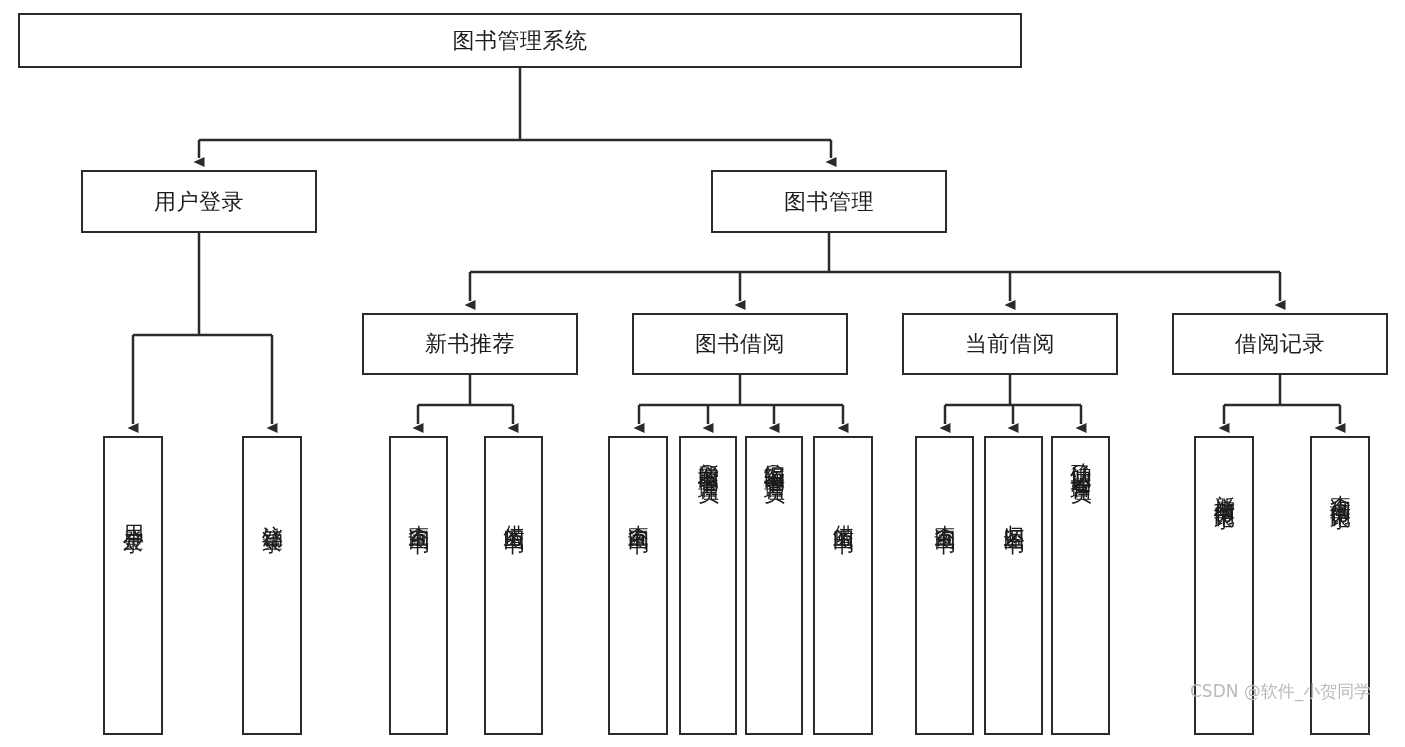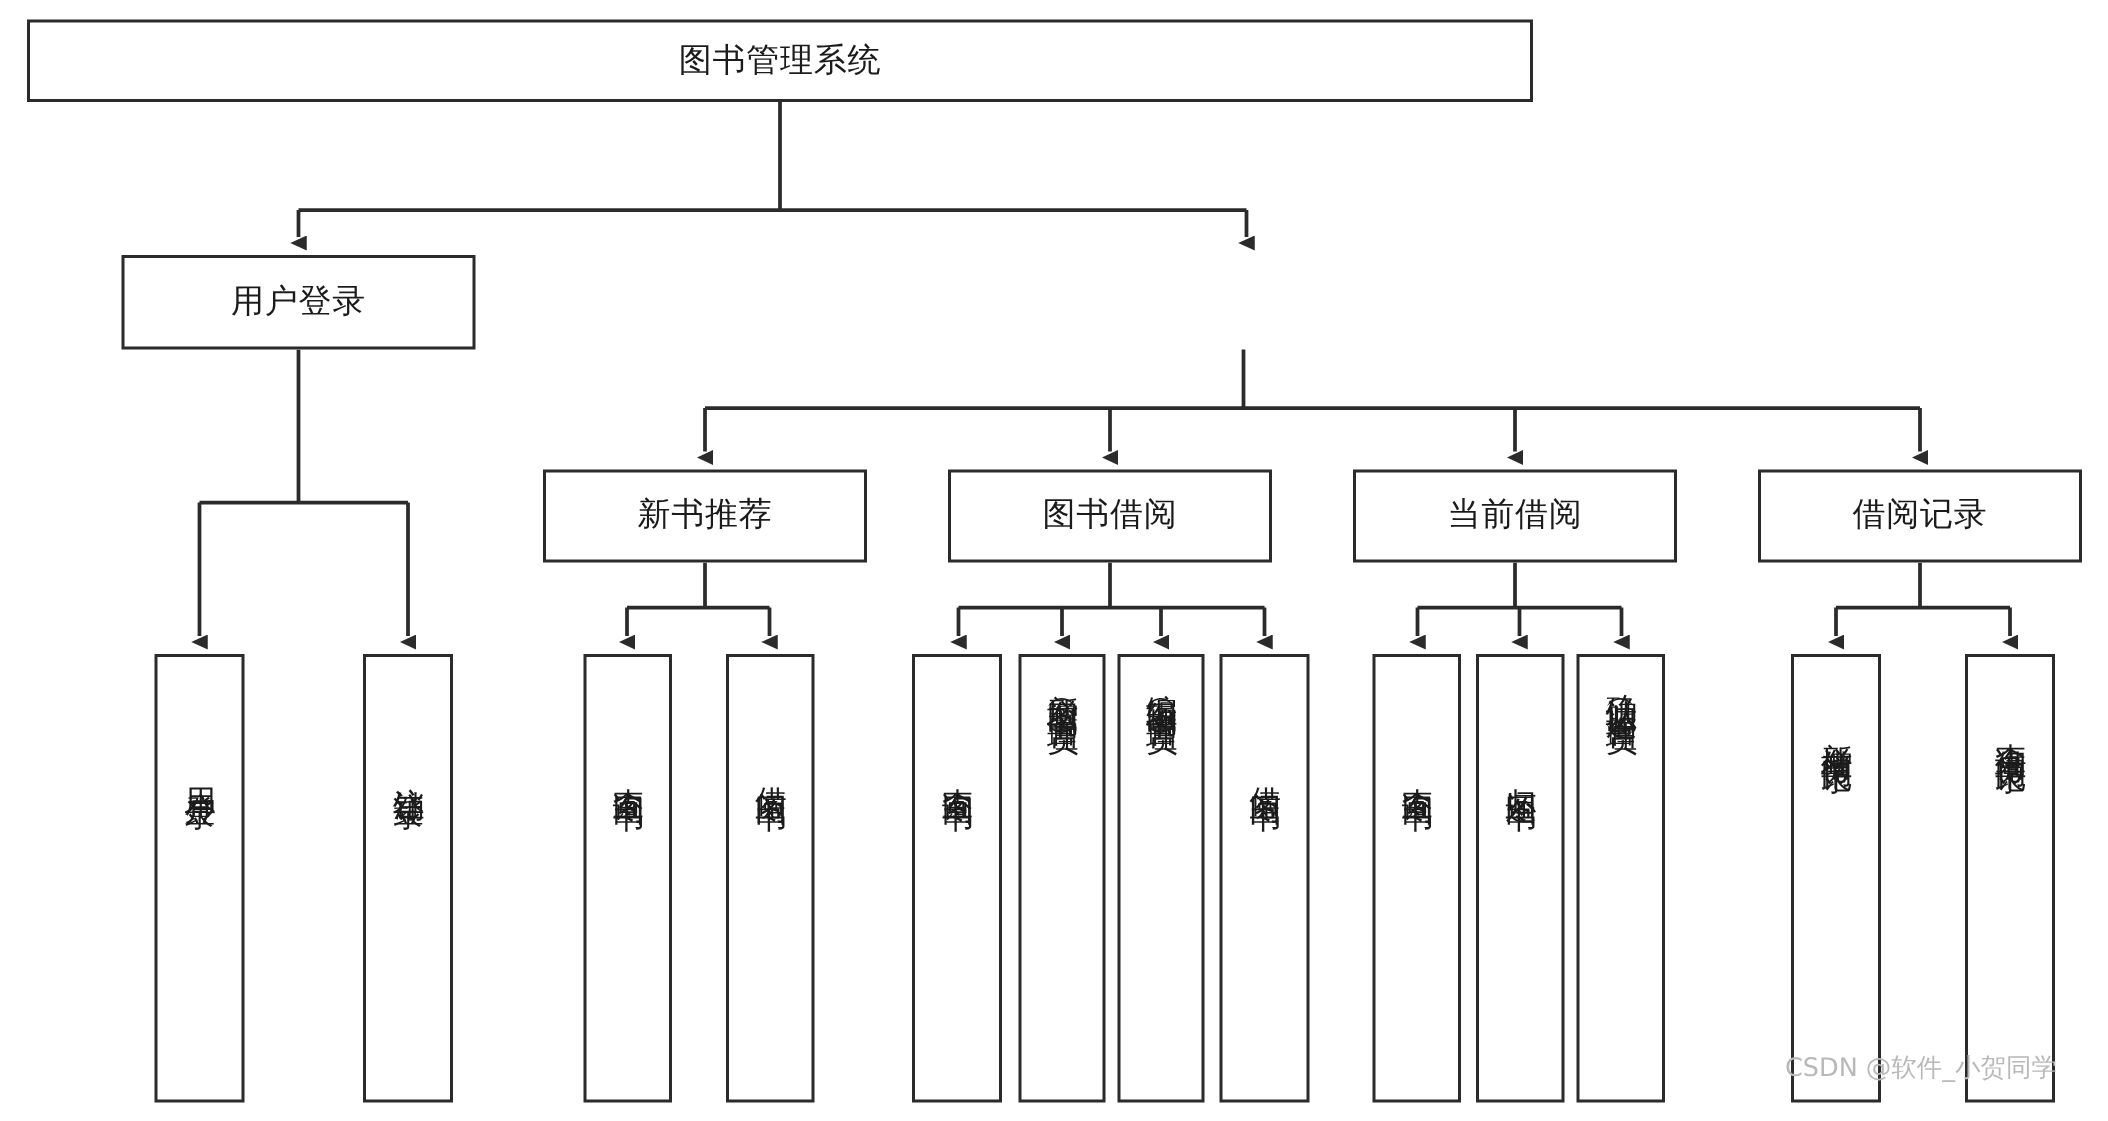--- a/index.html
+++ b/index.html
@@ -118,20 +118,23 @@
     </g>
   </svg>
 
   <div class="node" style="left:18px; top:13px; width:1004px; height:55px;">
     <span class="node-label">图书管理系统</span>
   </div>
 
   <div class="node" style="left:81px; top:170px; width:236px; height:63px;">
     <span class="node-label">用户登录</span>
   </div>
+  <div class="node" style="left:711px; top:170px; width:236px; height:63px;">
+    <span class="node-label">图书管理</span>
+  </div>
 
   <div class="node" style="left:362px; top:313px; width:216px; height:62px;">
     <span class="node-label">新书推荐</span>
   </div>
   <div class="node" style="left:632px; top:313px; width:216px; height:62px;text-align:right;">
     <span class="node-label">图书借阅</span>
   </div>
   <div class="node" style="left:902px; top:313px; width:216px; height:62px;justify-content:center;">
     <span class="node-label">当前借阅</span>
   </div>
@@ -176,15 +179,15 @@
     <span class="node-label">确认归还（管理员）</span>
   </div>
 
   <div class="node vertical" style="left:1194px; top:436px; width:60px; height:299px; padding-top:40px;">
     <span class="node-label">新增借阅记录</span>
   </div>
   <div class="node vertical" style="left:1310px; top:436px; width:60px; height:299px; padding-top:40px;">
     <span class="node-label">查询借阅记录</span>
   </div>
 
-  <div class="watermark" style="left:1190px; top:700px;">CSDN @软件_小贺同学</div>
+  <div class="watermark" style="left:1190px; top:680px;">CSDN @软件_小贺同学</div>
 
 </div>
 
 </body></html>

